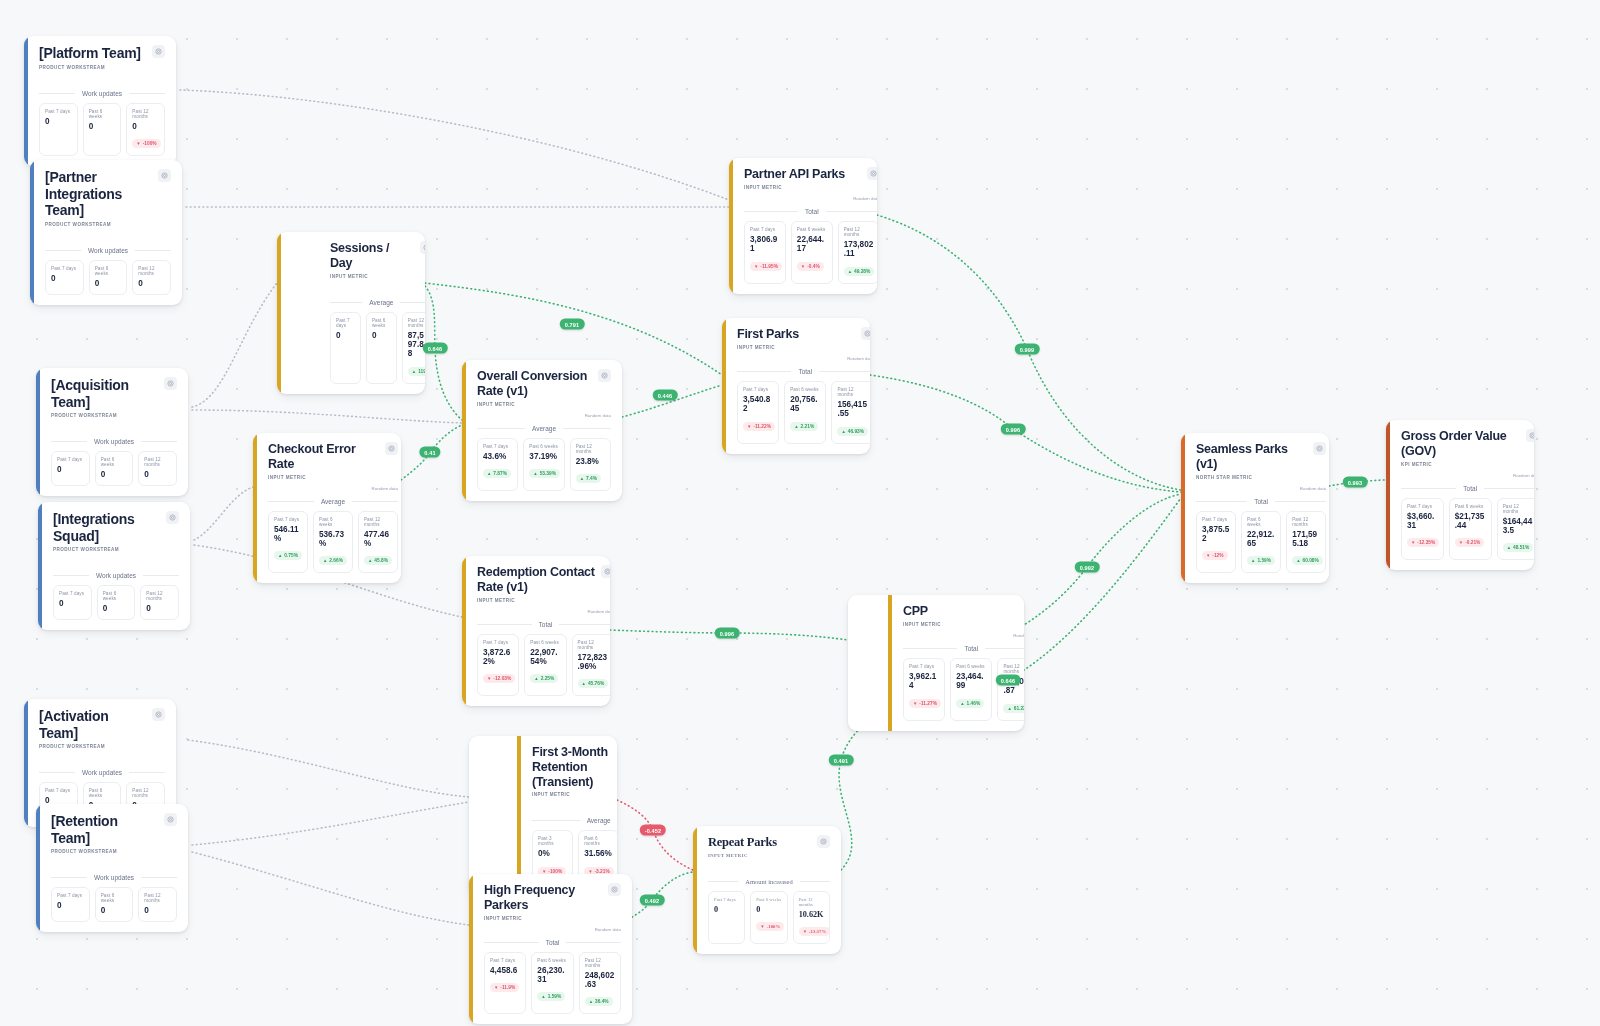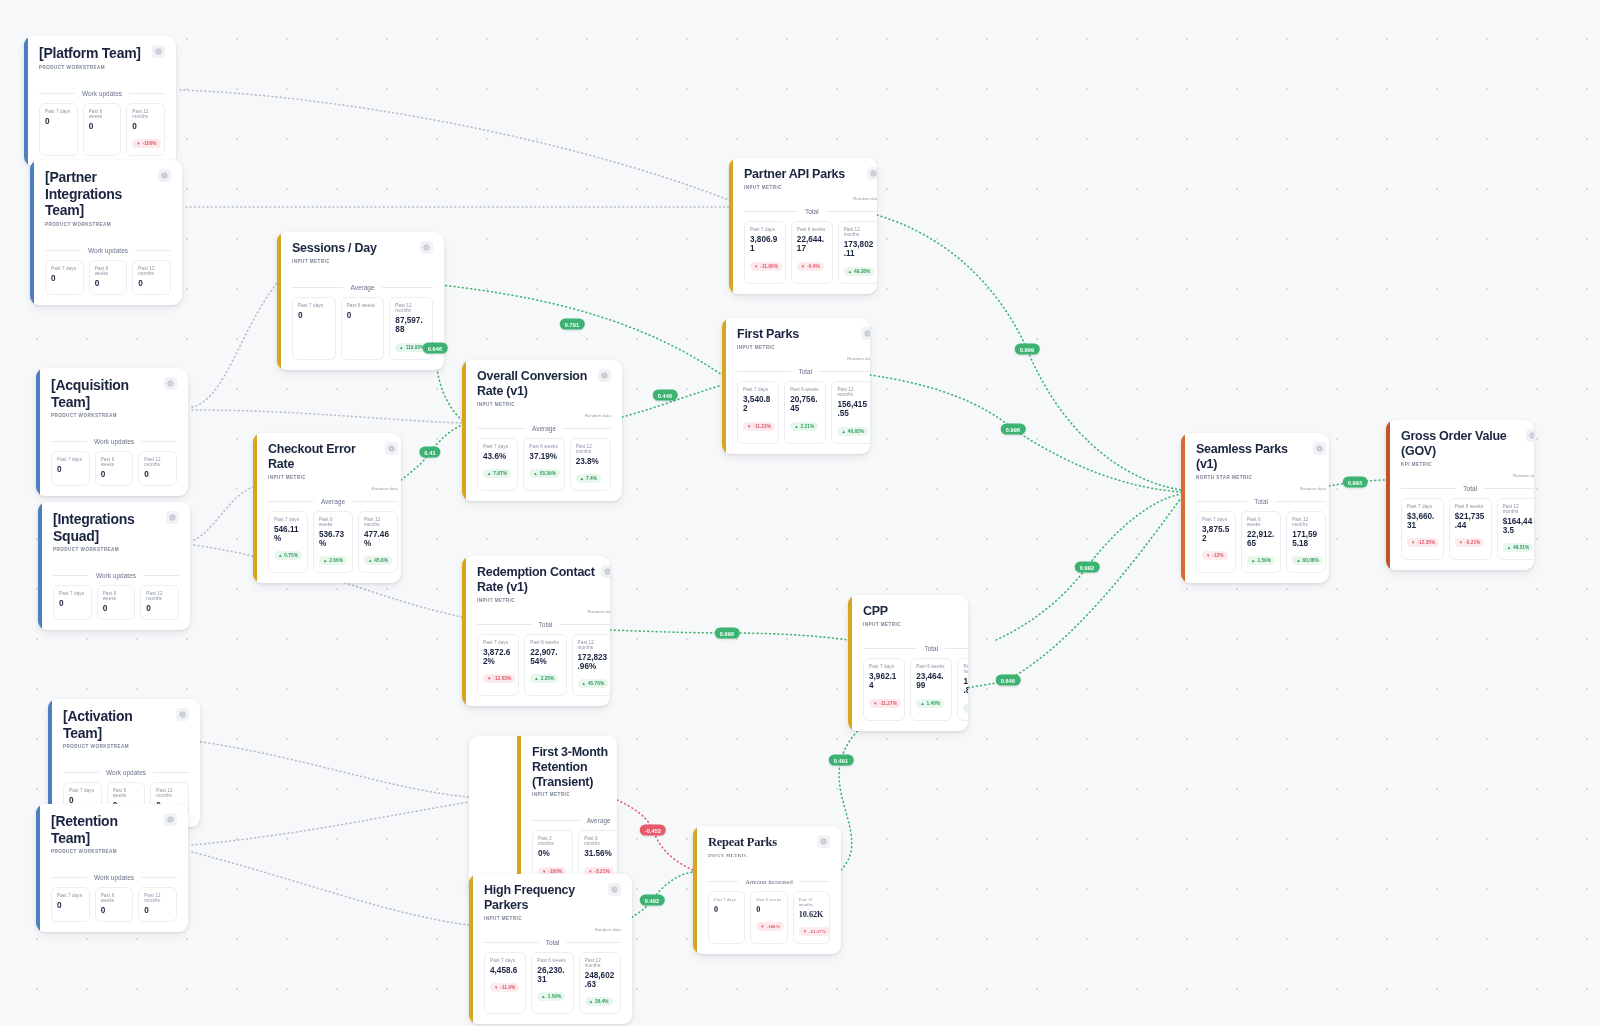--- a/index.html
+++ b/index.html
@@ -261,21 +261,21 @@
             <div class="clabel">Past 6 weeks</div>
             <div class="cval">0</div>
           </div>
           <div class="cell">
             <div class="clabel">Past 12 months</div>
             <div class="cval">0</div>
           </div>
         </div>
       </div>
     </div>
-    <div class="node team" style="left: 48px; top: 699px; width: 152px;">
+    <div class="node team" style="left: 24px; top: 699px; width: 152px;">
       <div class="stack-back"></div>
       <div class="accent" style="background: rgb(79, 127, 191);"></div>
       <div class="body">
         <div class="ttl-row">
           <div class="ttl">[Activation Team]</div>
           <div class="gear">
             <svg width="7" height="7" viewBox="0 0 16 16" fill="none" stroke="#98a0b0" stroke-width="1.6">
               <circle cx="8" cy="8" r="2.4"></circle>
               <circle cx="8" cy="8" r="6"></circle>
             </svg>
@@ -333,21 +333,21 @@
             <div class="clabel">Past 6 weeks</div>
             <div class="cval">0</div>
           </div>
           <div class="cell">
             <div class="clabel">Past 12 months</div>
             <div class="cval">0</div>
           </div>
         </div>
       </div>
     </div>
-    <div class="node" style="left: 277px; top: 232px; width: 167px;">
+    <div class="node" style="left: 277px; top: 232px; width: 148px; gap: 38px;">
       <div class="stack-back"></div>
       <div class="accent" style="background: rgb(216, 165, 32);"></div>
       <div class="body">
         <div class="ttl-row">
           <div class="ttl">Sessions / Day</div>
           <div class="gear">
             <svg width="7" height="7" viewBox="0 0 16 16" fill="none" stroke="#98a0b0" stroke-width="1.6">
               <circle cx="8" cy="8" r="2.4"></circle>
               <circle cx="8" cy="8" r="6"></circle>
             </svg>
@@ -621,21 +621,21 @@
               <span class="ar">▲</span>
               <span>2.25%</span>
             </div></div>
           <div class="cell"><div class="clabel">Past 12 months</div><div class="cval">172,823.96%</div><div class="badge up">
               <span class="ar">▲</span>
               <span>45.76%</span>
             </div></div>
         </div>
       </div>
     </div>
-    <div class="node" style="left: 848px; top: 595px; width: 120px;">
+    <div class="node" style="left: 848px; top: 595px; width: 176px; padding-left: 40px;">
       <div class="stack-back"></div>
       <div class="accent" style="background: rgb(216, 165, 32);"></div>
       <div class="body">
         <div class="ttl-row">
           <div class="ttl">CPP</div>
           <div class="gear">
             <svg width="7" height="7" viewBox="0 0 16 16" fill="none" stroke="#98a0b0" stroke-width="1.6">
               <circle cx="8" cy="8" r="2.4"></circle>
               <circle cx="8" cy="8" r="6"></circle>
             </svg>

